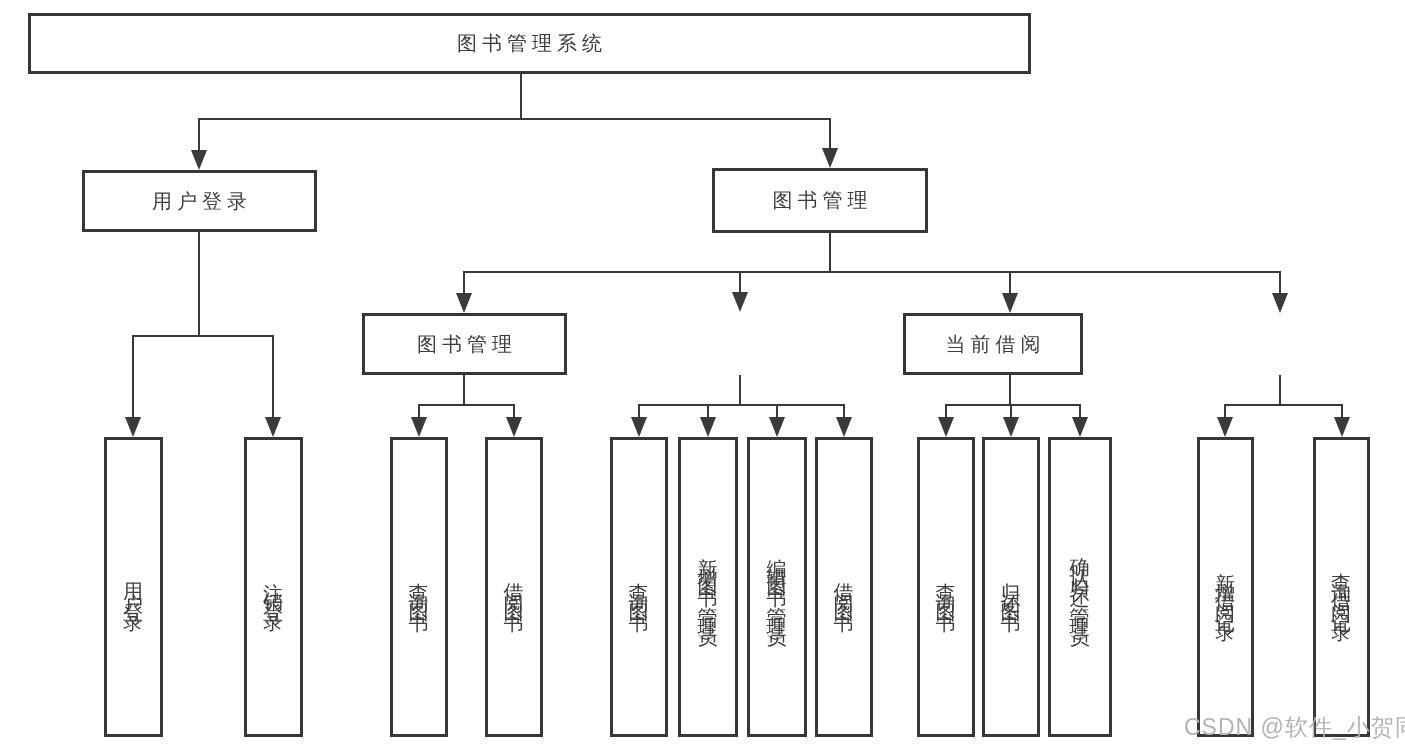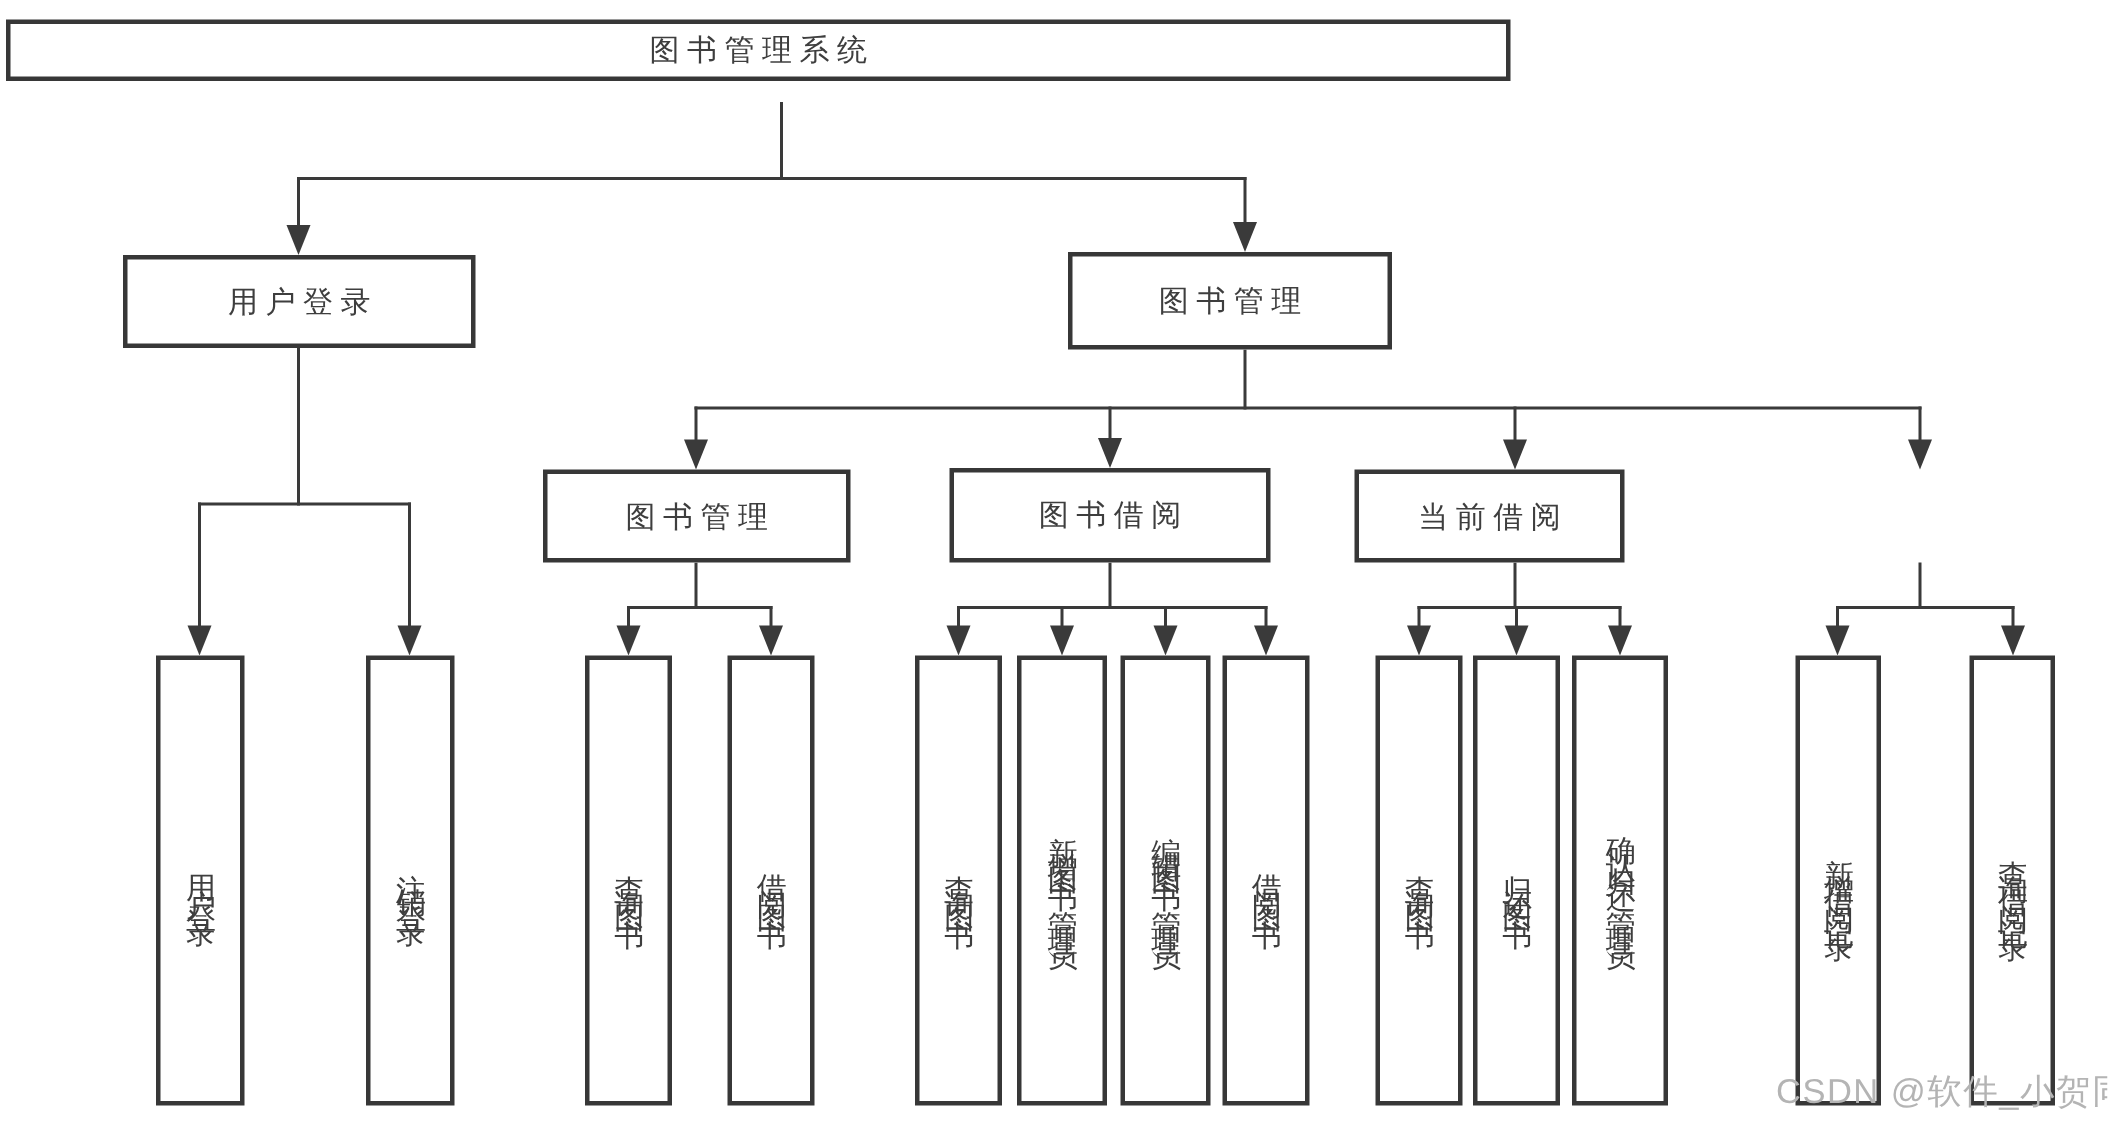--- a/index.html
+++ b/index.html
@@ -27,39 +27,36 @@
   .watermark{
     position:absolute;left:1184px;top:712px;z-index:3;
     font-size:23px;letter-spacing:1px;color:#b4b4b4;white-space:nowrap;
   }
 </style>
 </head>
 <body>
 
 <div id="canvas">
 
-  <div class="node hnode" style="left:4px;top:13px;width:1003px;height:41px;">
+  <div class="node hnode" style="left:28px;top:13px;width:1003px;height:61px;">
     <span class="lbl">图书管理系统</span>
   </div>
 
   <div class="node hnode" style="left:82px;top:170px;width:235px;height:62px;">
     <span class="lbl">用户登录</span>
   </div>
 
   <div class="node hnode" style="left:712px;top:168px;width:216px;height:65px;">
     <span class="lbl">图书管理</span>
   </div>
 
   <div class="node hnode" style="left:362px;top:313px;width:205px;height:62px;">
     <span class="lbl">图书管理</span>
   </div>
 
-  <div class="node hnode" style="left:633px;top:312px;width:214px;height:63px;">
-    <span class="lbl">图书借阅</span>
-  </div>
 
   <div class="node hnode" style="left:903px;top:313px;width:180px;height:62px;">
     <span class="lbl">当前借阅</span>
   </div>
 
 
   <div class="node vnode" style="left:104px;top:437px;width:59px;height:300px;">
     <span class="lbl">用户登录</span>
   </div>
   <div class="node vnode" style="left:244px;top:437px;width:59px;height:300px;">

